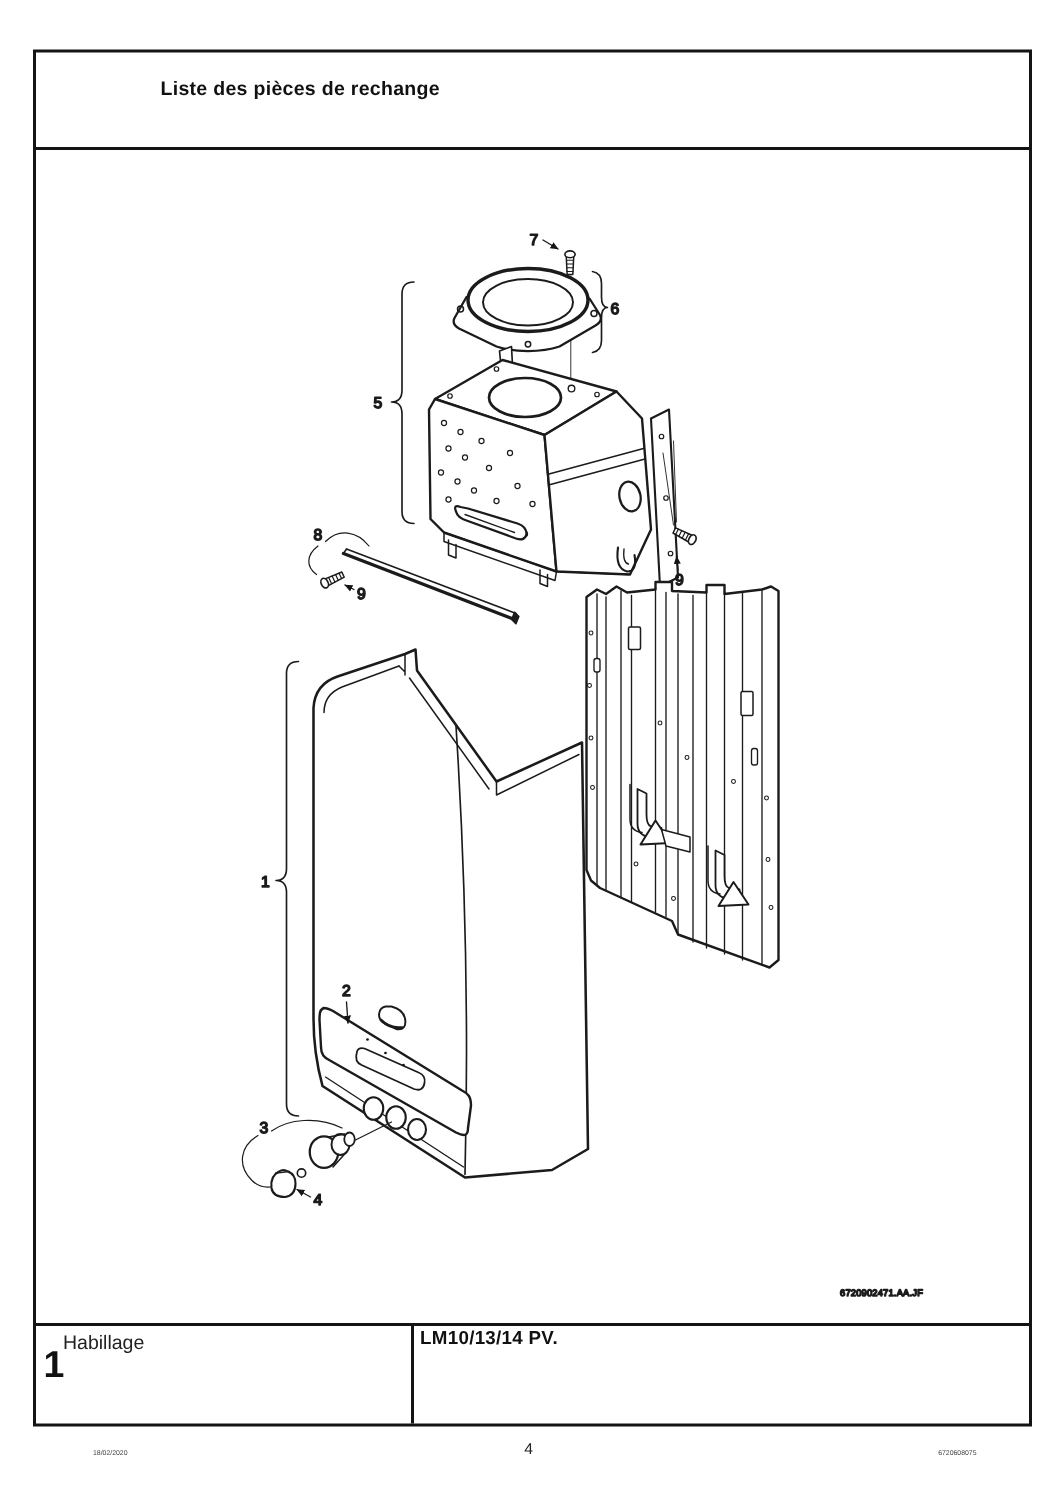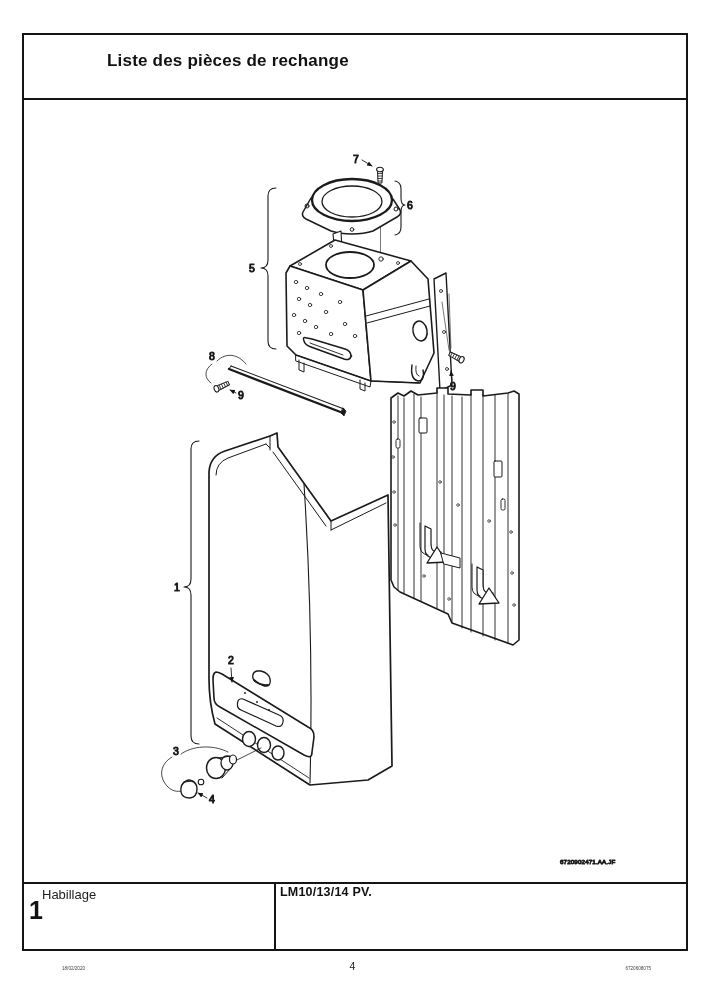--- a/index.html
+++ b/index.html
@@ -10,21 +10,21 @@
   .frame{
     position:absolute;left:22px;top:33px;width:662px;height:914px;
     border:2px solid #141414;background:#fff;
   }
   .title-row{
     position:absolute;left:0;top:0;right:0;height:63px;
     border-bottom:2px solid #141414;
   }
   .title-row .title{
     position:absolute;left:83px;top:16px;
-    font-size:17px;font-weight:bold;letter-spacing:.2px;
+    font-size:13px;font-weight:bold;letter-spacing:.2px;
   }
   .drawing-area{position:absolute;left:0;top:65px;right:0;height:786px;}
   .drawing-area svg{display:block;}
   .table-row{
     position:absolute;left:0;bottom:0;right:0;height:65px;
     border-top:2px solid #141414;display:flex;
   }
   .cell-left{
     width:250px;border-right:2px solid #141414;position:relative;
   }

